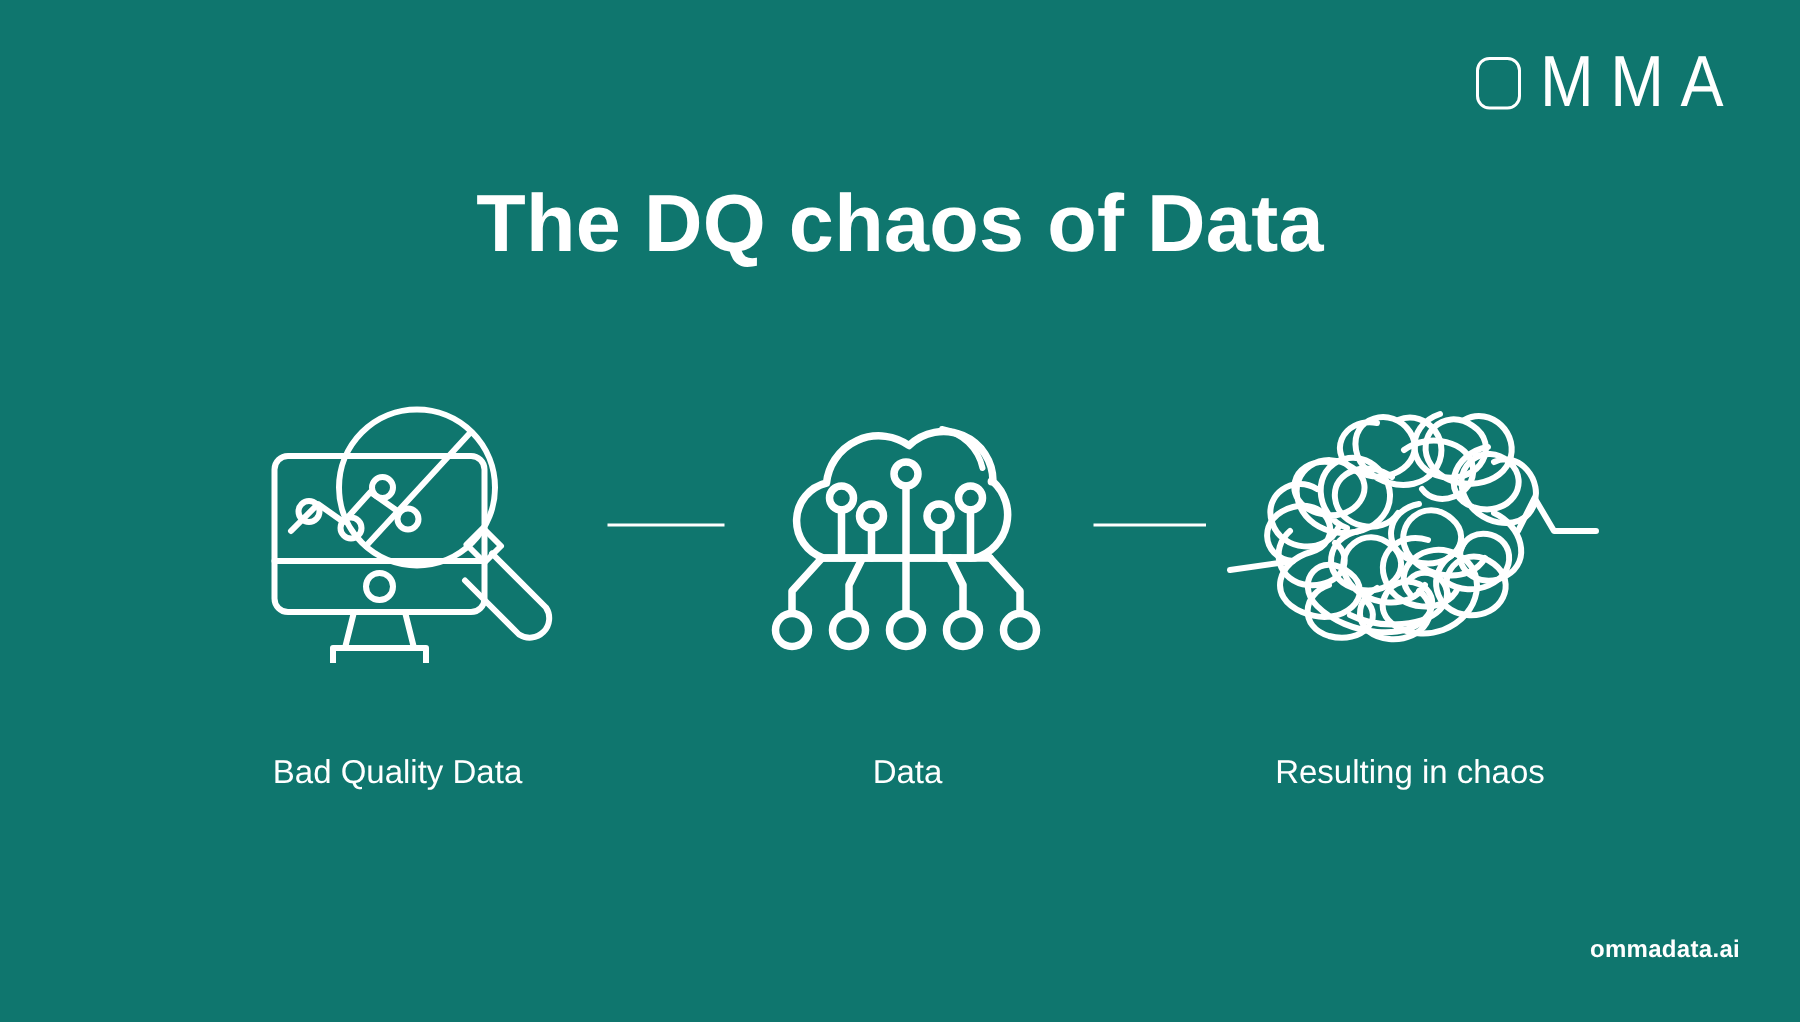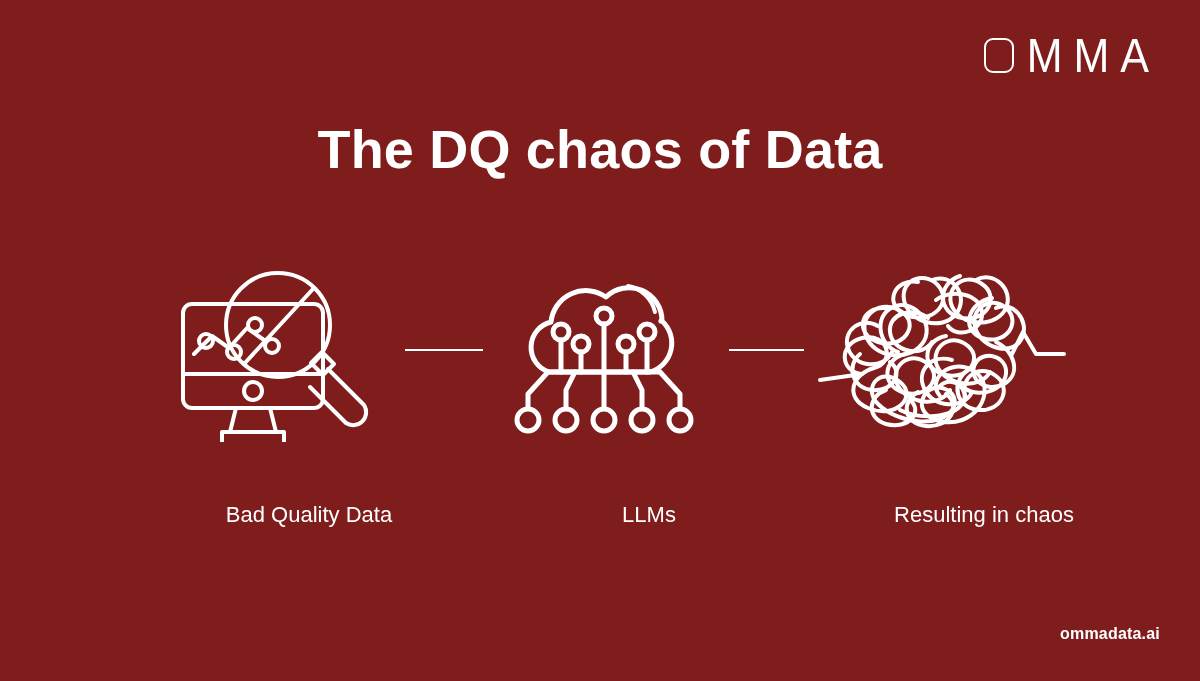--- a/index.html
+++ b/index.html
@@ -11,21 +11,21 @@
     width: 1200px;
     height: 681px;
     overflow: hidden;
     font-family: "Liberation Sans", sans-serif;
     color: #ffffff;
     position: relative;
   }
   .slide {
     position: absolute;
     inset: 0;
-    background: #7f1d1d;
+    background: #0f766e;
   }
 
   
   .brand-logo {
     position: absolute;
     top: 34px;
     right: 40px;
     display: flex;
     align-items: center;
     gap: 0px;
@@ -90,21 +90,20 @@
 
   
   .label {
     position: absolute;
     top: 502px;
     font-size: 22px;
     font-weight: normal;
     color: #ffffff;
     text-align: center;
     white-space: nowrap;
-    padding-left: 44px;
   }
   .label-1 { left: 0px;   width: 530px; }
   .label-2 { left: 410px; width: 390px; }
   .label-3 { left: 700px; width: 480px; }
 
   
   .footer-url {
     position: absolute;
     right: 40px;
     bottom: 38px;
@@ -264,18 +263,18 @@
 
           <path d="M60 92 C46 104 52 126 72 128 C94 130 104 110 90 100"></path>
 
           <path d="M136 38 C152 26 180 32 182 50 C184 68 158 78 148 64"></path>
         </g>
       </svg>
     </div>
   </div>
 
   <div class="label label-1">Bad Quality Data</div>
-  <div class="label label-2">LLMs</div>
+  <div class="label label-2">Data</div>
   <div class="label label-3">Resulting in chaos</div>
 
   <div class="footer-url">ommadata.ai</div>
 
 </div>
 
 </body></html>

